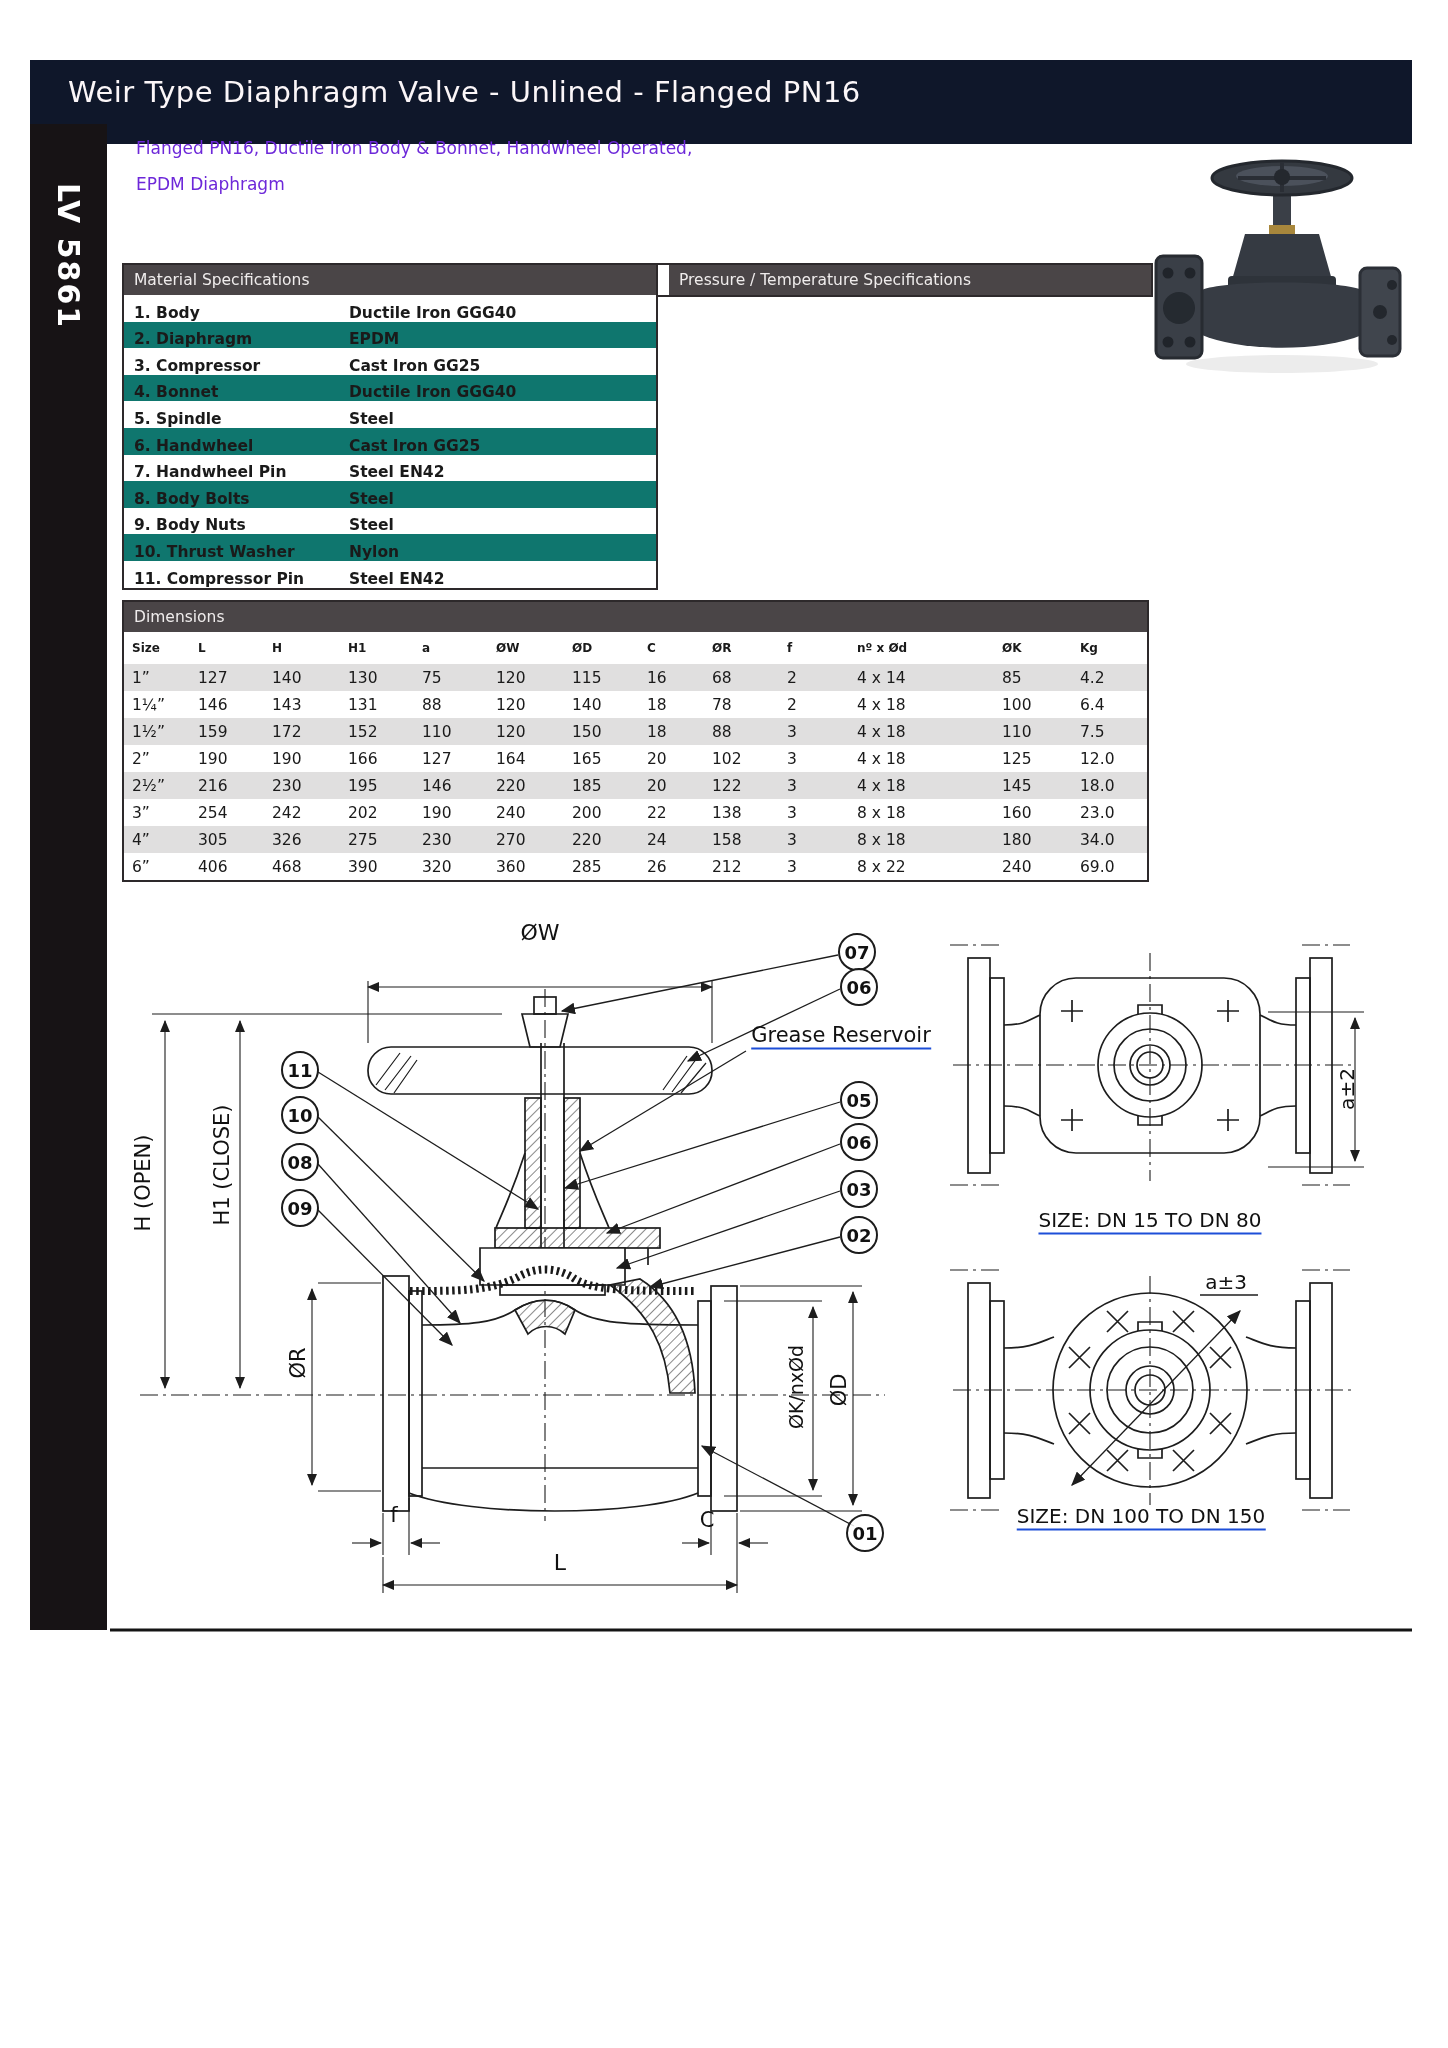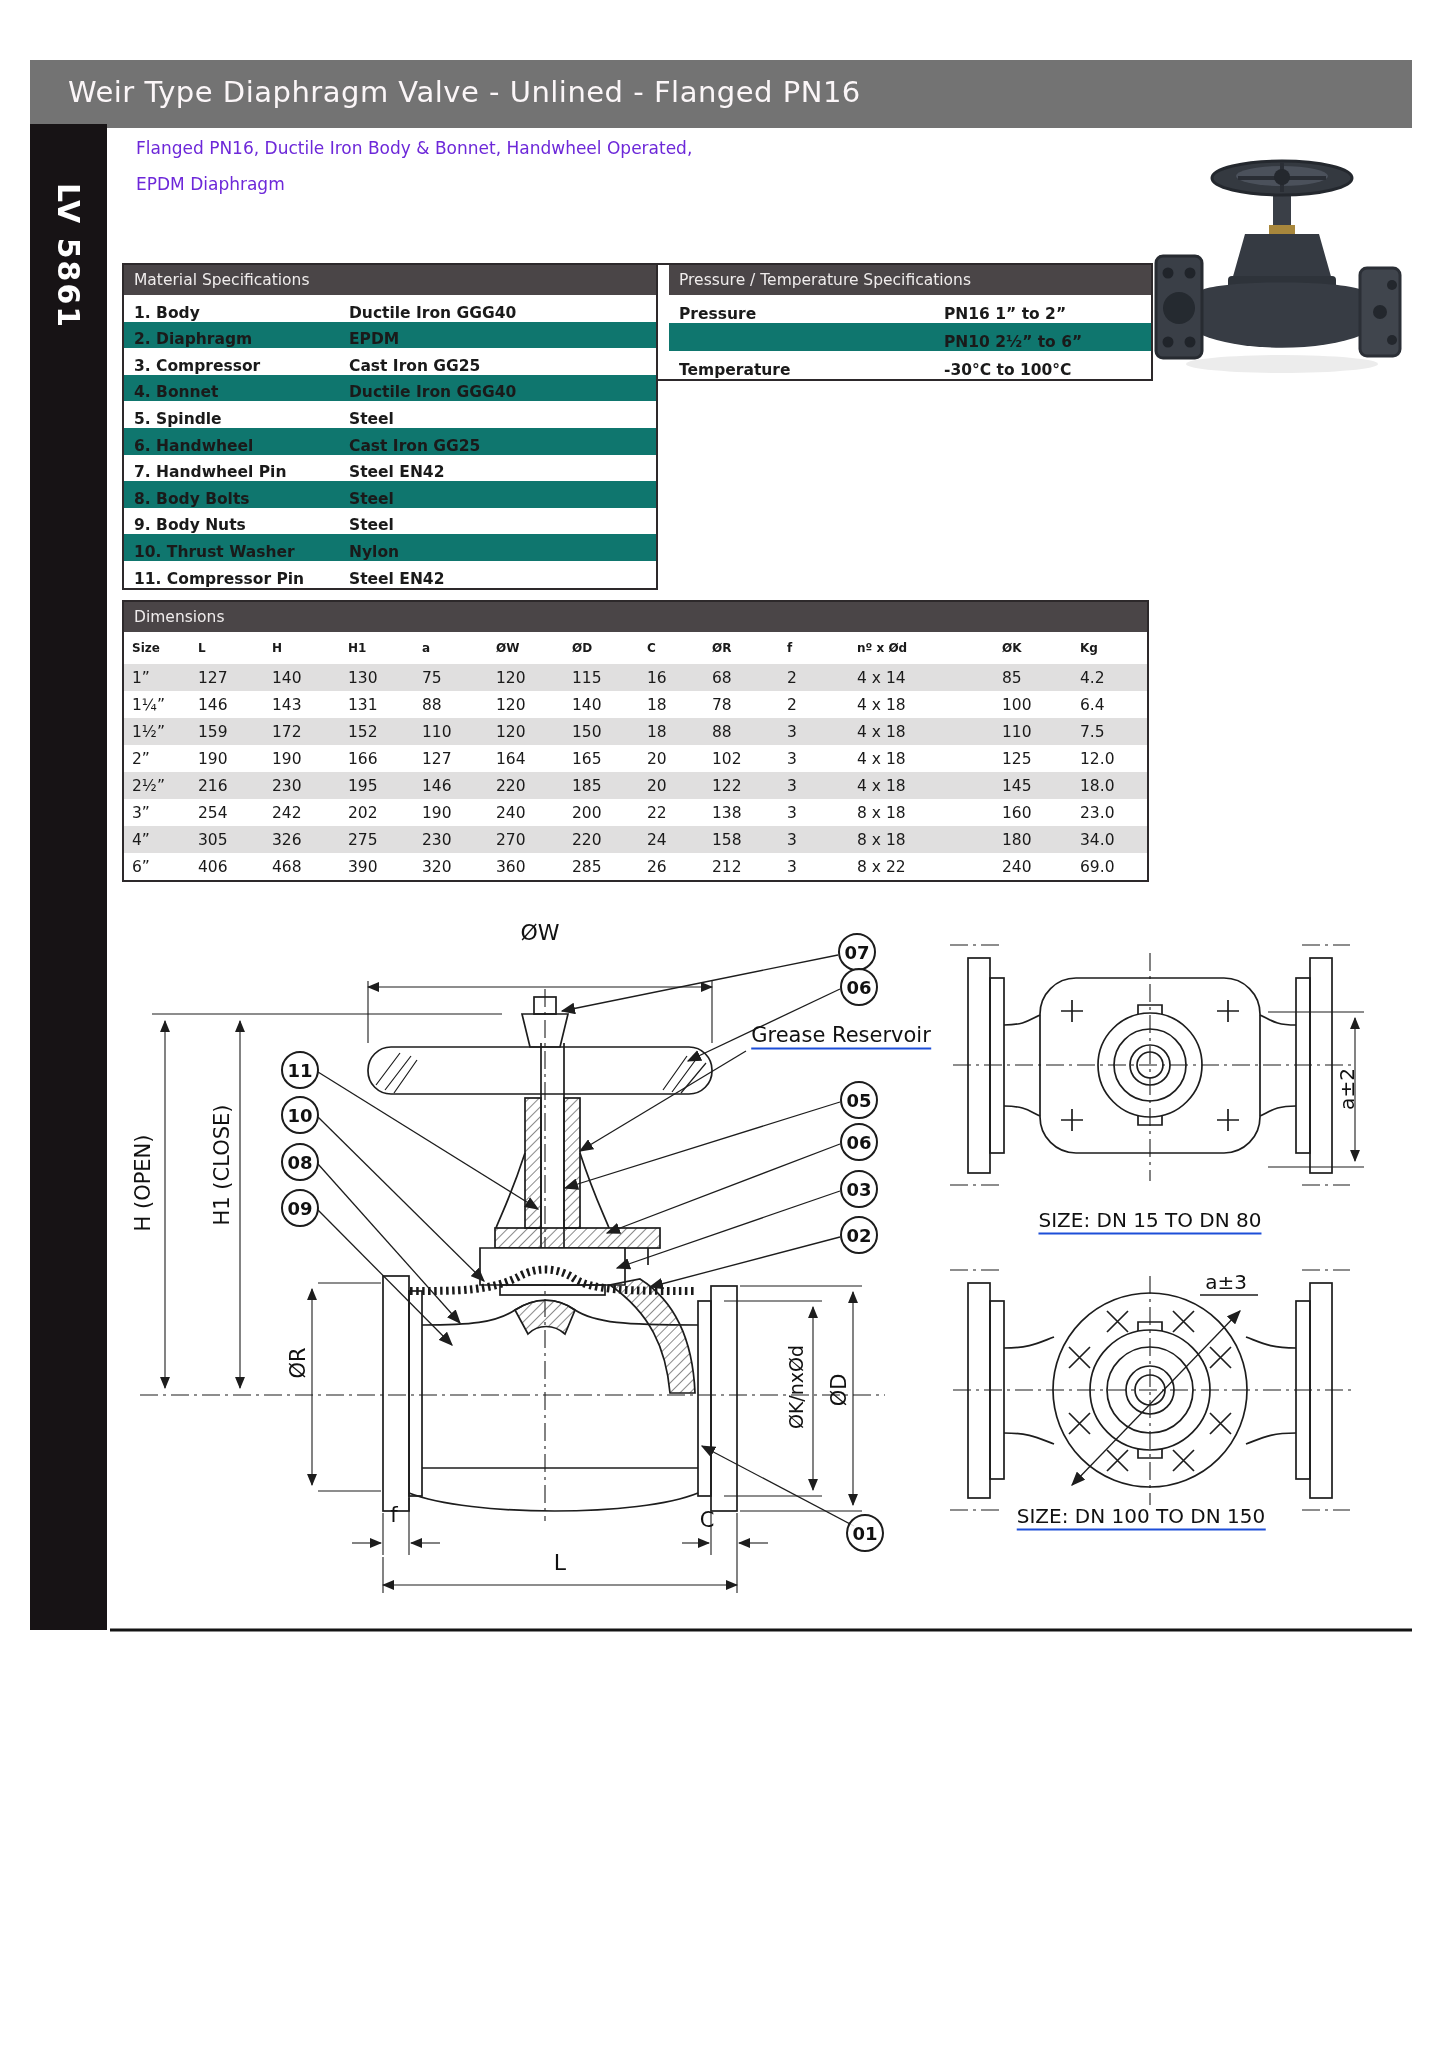--- a/index.html
+++ b/index.html
@@ -1,19 +1,19 @@
 <!DOCTYPE html>
 <html><head>
 <meta charset="utf-8">
 <style>
   html,body{margin:0;padding:0;background:#ffffff;}
   #page{position:relative;width:1448px;height:2048px;background:#ffffff;overflow:hidden;
         font-family:"DejaVu Sans","Liberation Sans",sans-serif;color:#1a1a1a;}
   
-  #header-bar{position:absolute;left:30px;top:60px;width:1382px;height:68px;background:#737373;}
+  #header-bar{position:absolute;left:30px;top:60px;width:1382px;height:84px;background:#0f172a;}
   #header-bar .t{padding-left:38px;line-height:64px;font-size:29px;color:#fbf6f8;font-weight:400;letter-spacing:.5px;}
   
   #side-bar{position:absolute;left:30px;top:124px;width:77px;height:1506px;background:#171315;}
   #side-code{position:absolute;left:0;top:12px;width:77px;text-align:center;
              writing-mode:vertical-rl;color:#ffffff;font-size:30px;font-weight:bold;letter-spacing:2px;
              height:240px;line-height:77px;}
   
   #intro{position:absolute;left:122px;top:130px;font-size:17px;line-height:36px;color:#6d28d9;margin-left:14px;}
   
   .spec-table{position:absolute;border:2px solid #2d292b;background:#fff;}
@@ -139,34 +139,20 @@
         </div>
         <div class="spec-row">
           <span class="n">11. Compressor Pin</span>
           <span class="v">Steel EN42</span>
         </div>
       </div>
   </div>
 
   <div id="pressure-table" class="spec-table">
     <div class="spec-head">Pressure / Temperature Specifications</div>
-    <div id="pressure-rows">
-        <div class="spec-row">
-          <span class="n">Pressure</span>
-          <span class="v">PN16 1” to 2”</span>
-        </div>
-        <div class="spec-row alt">
-          <span class="n"></span>
-          <span class="v">PN10 2½” to 6”</span>
-        </div>
-        <div class="spec-row">
-          <span class="n">Temperature</span>
-          <span class="v">-30°C to 100°C</span>
-        </div>
-      </div>
   </div>
 
   <div id="dim-table" class="spec-table">
     <div class="spec-head">Dimensions</div>
     <div id="dim-head">
         <div class="dcell c0">Size</div>
         <div class="dcell c1">L</div>
         <div class="dcell c2">H</div>
         <div class="dcell c3">H1</div>
         <div class="dcell c4">a</div>

